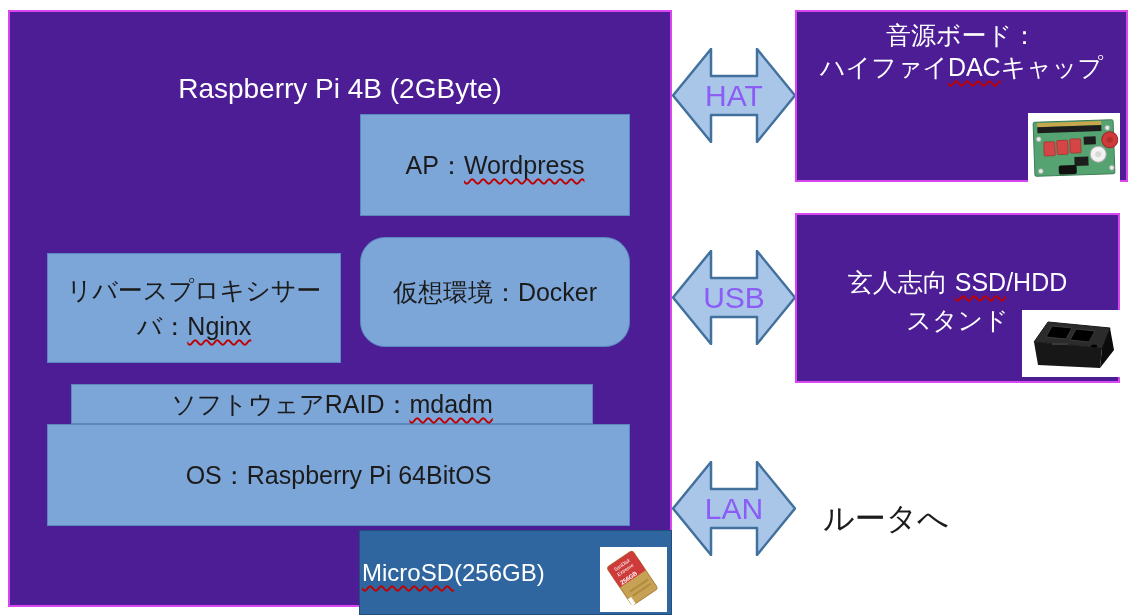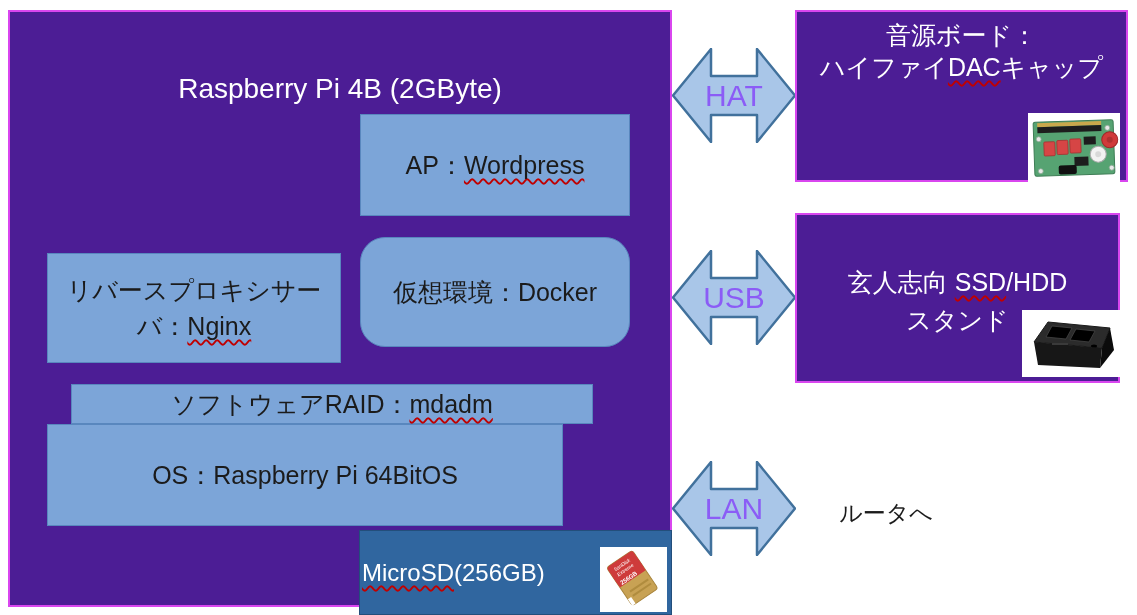--- a/index.html
+++ b/index.html
@@ -25,21 +25,21 @@
     text-decoration-thickness:2px;
     text-underline-offset:4px;
     text-decoration-skip-ink:none;
   }
   .arrow-label{
     position:absolute;inset:0;display:flex;align-items:center;justify-content:center;
     font-size:30px;color:#8b5cf6;
   }
   .audio-text{text-align:center;color:#ffffff;font-size:25px;line-height:32px;padding-top:7px;}
   .drive-text{text-align:center;color:#ffffff;font-size:25px;line-height:38px;padding-top:48px;}
-  .router{font-size:23px;color:#1b1b1b;text-align:center;}
+  .router{font-size:31px;color:#1b1b1b;text-align:center;}
   .microsd-label{position:absolute;left:2px;top:28px;width:242px;text-align:left;font-size:24px;color:#ffffff;}
   svg{display:block;}
 </style>
 </head>
 <body>
 
 <div class="canvas">
 
   <div class="abs dark-box" style="left:8px;top:10px;width:664px;height:597px;"></div>
 
@@ -55,21 +55,21 @@
   </div>
 
   <div class="abs light-box" style="left:360px;top:237px;width:270px;height:110px;border-radius:25px;">
     <div>仮想環境：Docker</div>
   </div>
 
   <div class="abs light-box" style="left:47px;top:384px;width:522px;height:40px;margin-left:24px;">
     <div><span>ソフトウェアRAID：</span><span class="sq">mdadm</span></div>
   </div>
 
-  <div class="abs light-box" style="left:47px;top:424px;width:516px;height:102px;">
+  <div class="abs light-box" style="left:47px;top:424px;width:583px;height:102px;">
     <div>OS：Raspberry Pi 64BitOS</div>
   </div>
 
   <div class="abs microsd-box" style="left:359px;top:530px;width:313px;height:85px;">
     <div class="microsd-label"><span class="sq">MicroSD</span><span>(256GB)</span></div>
   </div>
 
   <div class="abs" style="left:600px;top:547px;width:67px;height:65px;">
     <svg width="67" height="65" viewBox="0 0 67 65">
       <rect x="0" y="0" width="67" height="65" fill="#ffffff"></rect>

